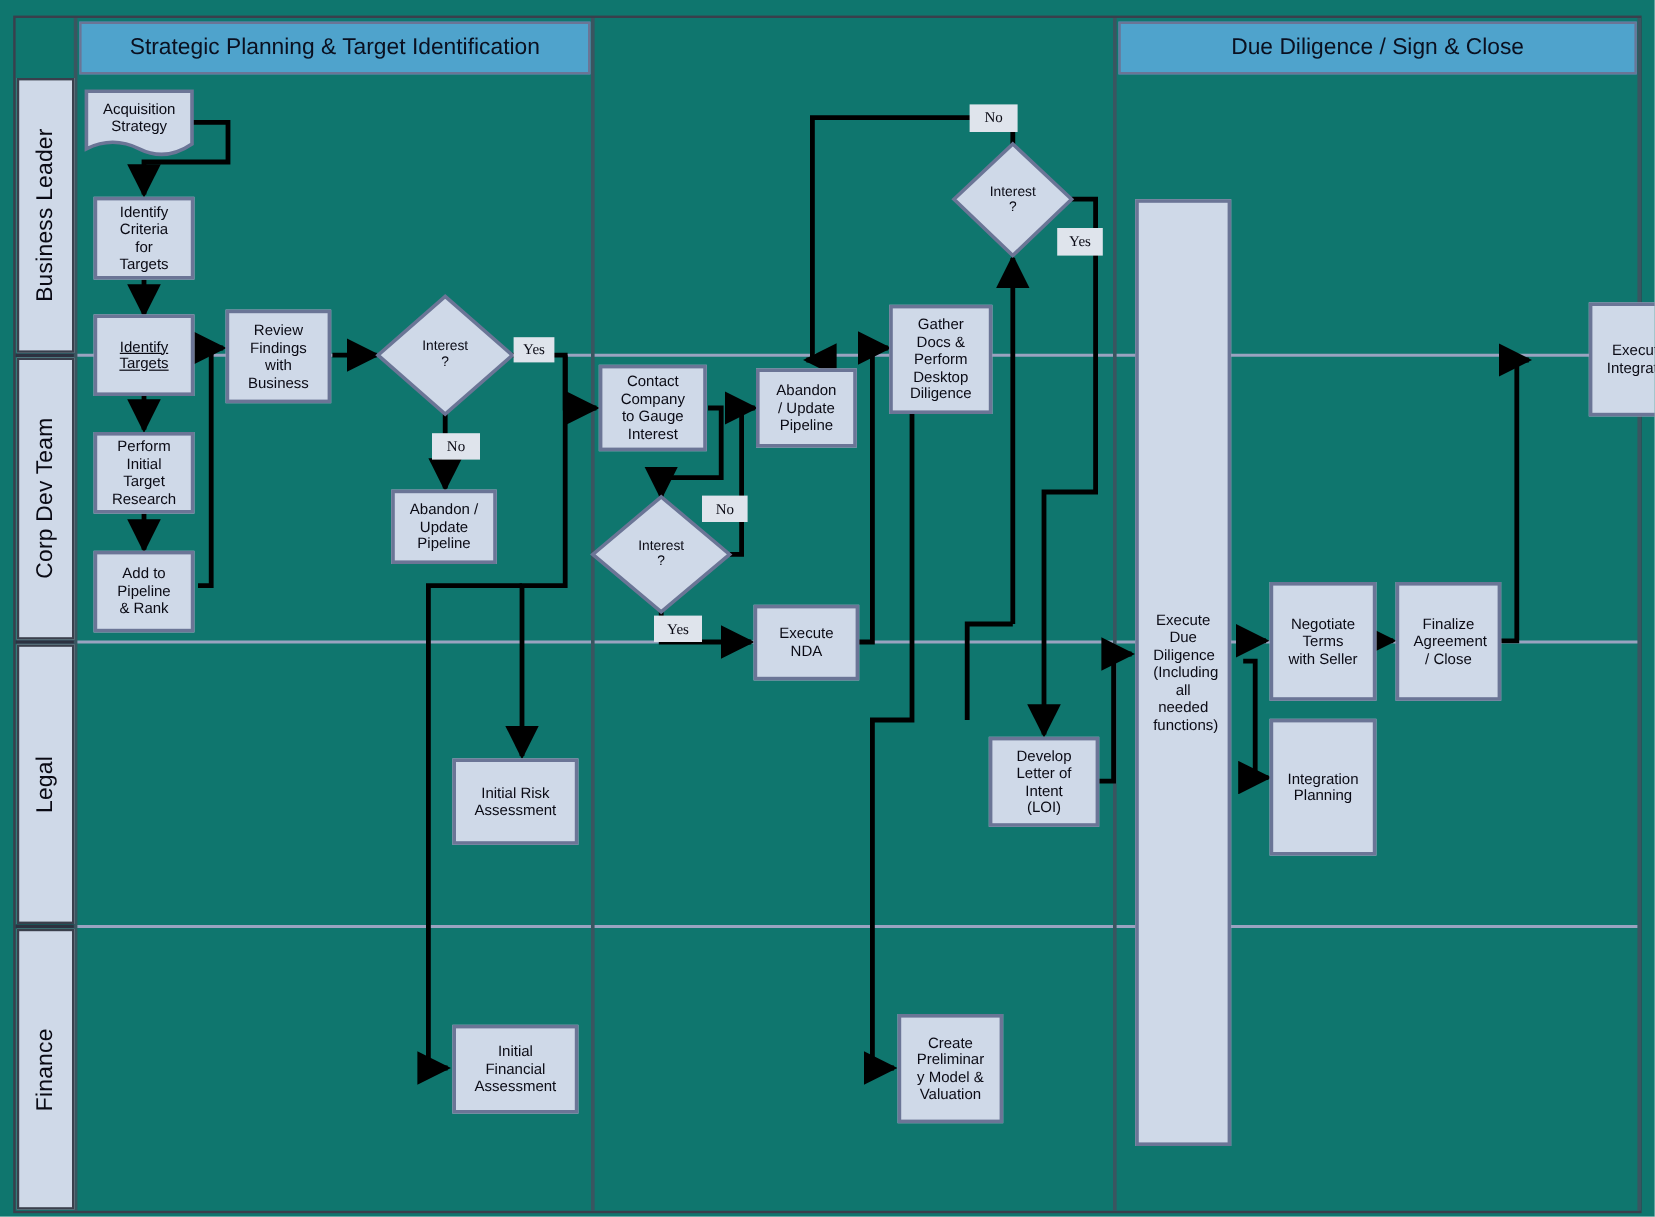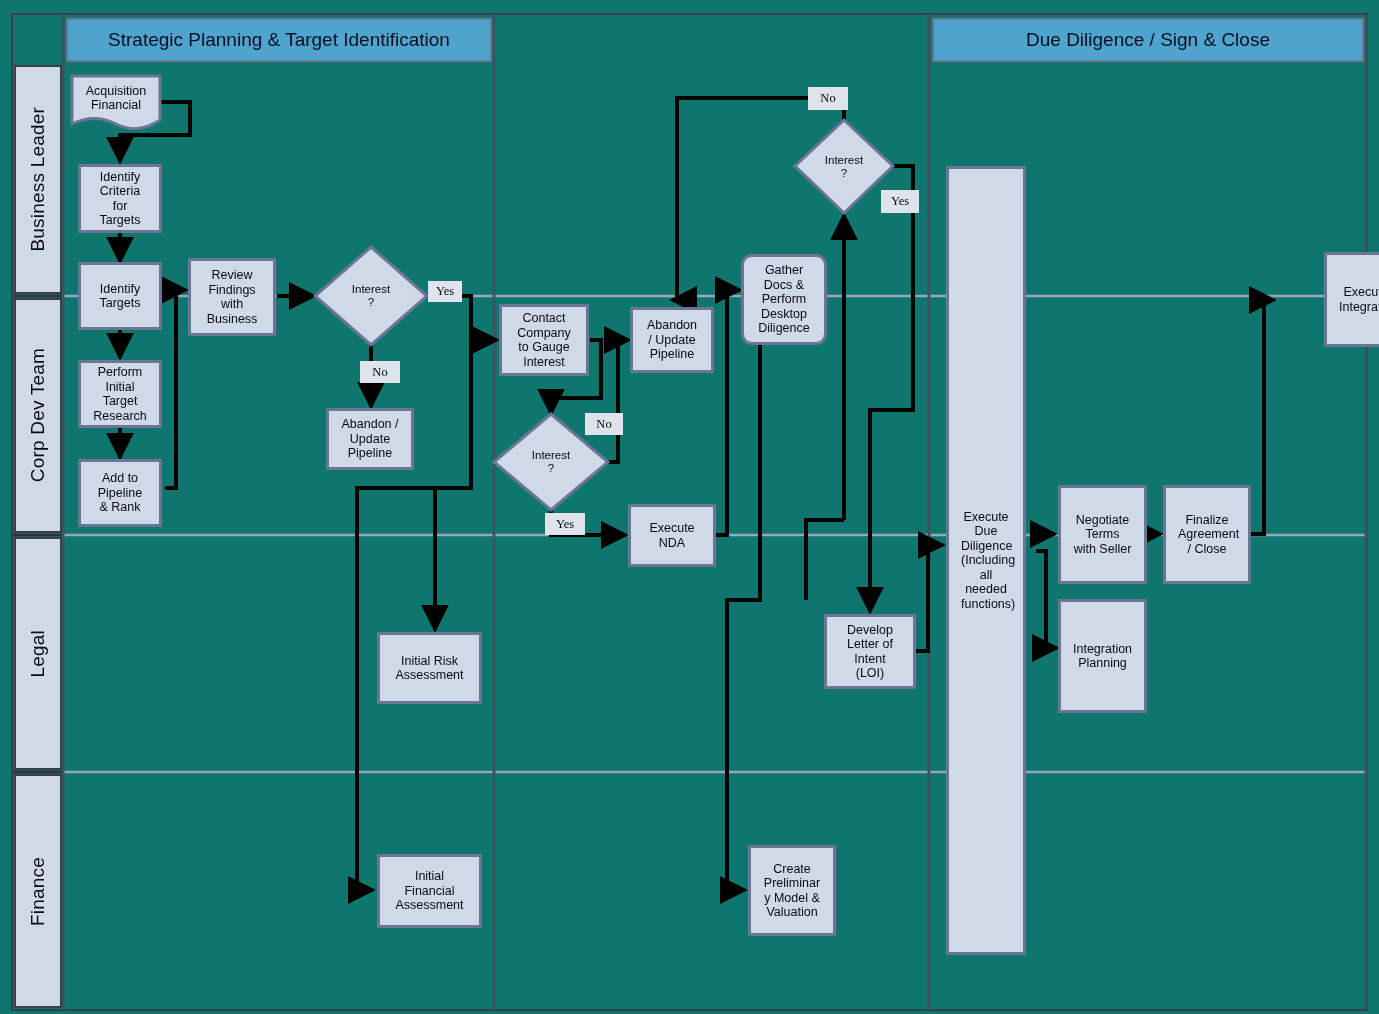--- a/index.html
+++ b/index.html
@@ -125,27 +125,27 @@
   </div>
   <div class="lane-header" style="left:14px;top:537px;width:48px;height:233px;">
     <span class="vtext">Legal</span>
   </div>
   <div class="lane-header" style="left:14px;top:774px;width:48px;height:234px;">
     <span class="vtext">Finance</span>
   </div>
 
   <div style="position:absolute;left:72px;top:76px;width:88px;height:44px;display:flex;align-items:center;
               justify-content:center;text-align:center;font-size:12.5px;line-height:14.5px;color:#0a0a14;">
-    <span>Acquisition Financial</span>
+    <span>Acquisition Strategy</span>
   </div>
 
   <div class="node" style="left:78px;top:164px;width:84px;height:69px;">
     <span>Identify Criteria for Targets</span>
   </div>
-  <div class="node" style="left:78px;top:262px;width:84px;height:68px;">
+  <div class="node" style="left:78px;top:262px;width:84px;height:68px;text-decoration:underline;">
     <span>Identify Targets</span>
   </div>
   <div class="node" style="left:78px;top:360px;width:84px;height:68px;">
     <span>Perform Initial Target Research</span>
   </div>
   <div class="node" style="left:78px;top:459px;width:84px;height:68px;">
     <span>Add to Pipeline &amp; Rank</span>
   </div>
   <div class="node" style="left:188px;top:258px;width:88px;height:78px;">
     <span>Review Findings with Business</span>
@@ -162,21 +162,21 @@
 
   <div class="node" style="left:499px;top:304px;width:90px;height:72px;">
     <span>Contact Company to Gauge Interest</span>
   </div>
   <div class="node" style="left:628px;top:504px;width:88px;height:63px;">
     <span>Execute NDA</span>
   </div>
   <div class="node" style="left:630px;top:307px;width:84px;height:66px;">
     <span>Abandon / Update Pipeline</span>
   </div>
-  <div class="node" style="left:741px;top:254px;width:86px;height:91px;border-radius:11px;">
+  <div class="node" style="left:741px;top:254px;width:86px;height:91px;">
     <span>Gather Docs &amp; Perform Desktop Diligence</span>
   </div>
   <div class="node" style="left:824px;top:614px;width:92px;height:75px;">
     <span>Develop Letter of Intent (LOI)</span>
   </div>
   <div class="node" style="left:748px;top:845px;width:88px;height:91px;">
     <span>Create Preliminar y Model &amp; Valuation</span>
   </div>
 
   <div class="node" style="left:946px;top:166px;width:80px;height:789px;">

